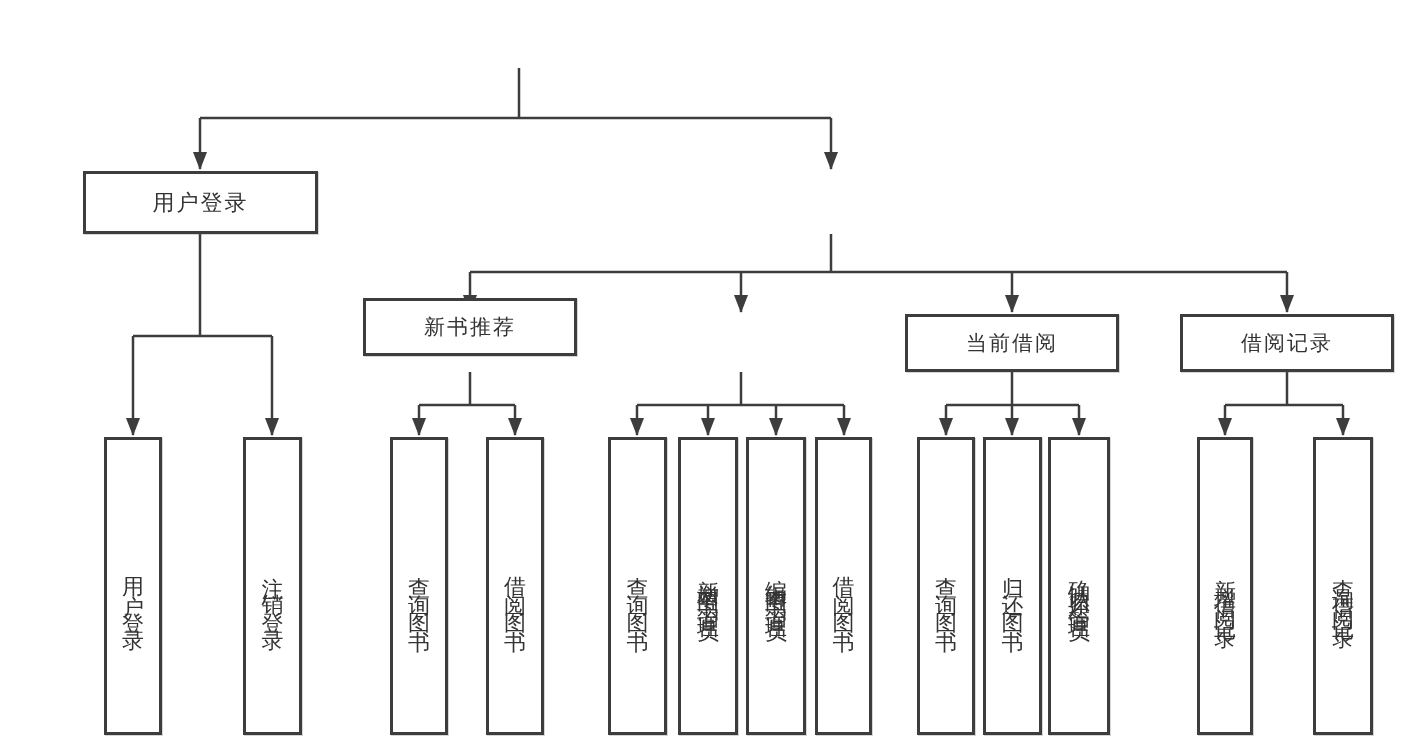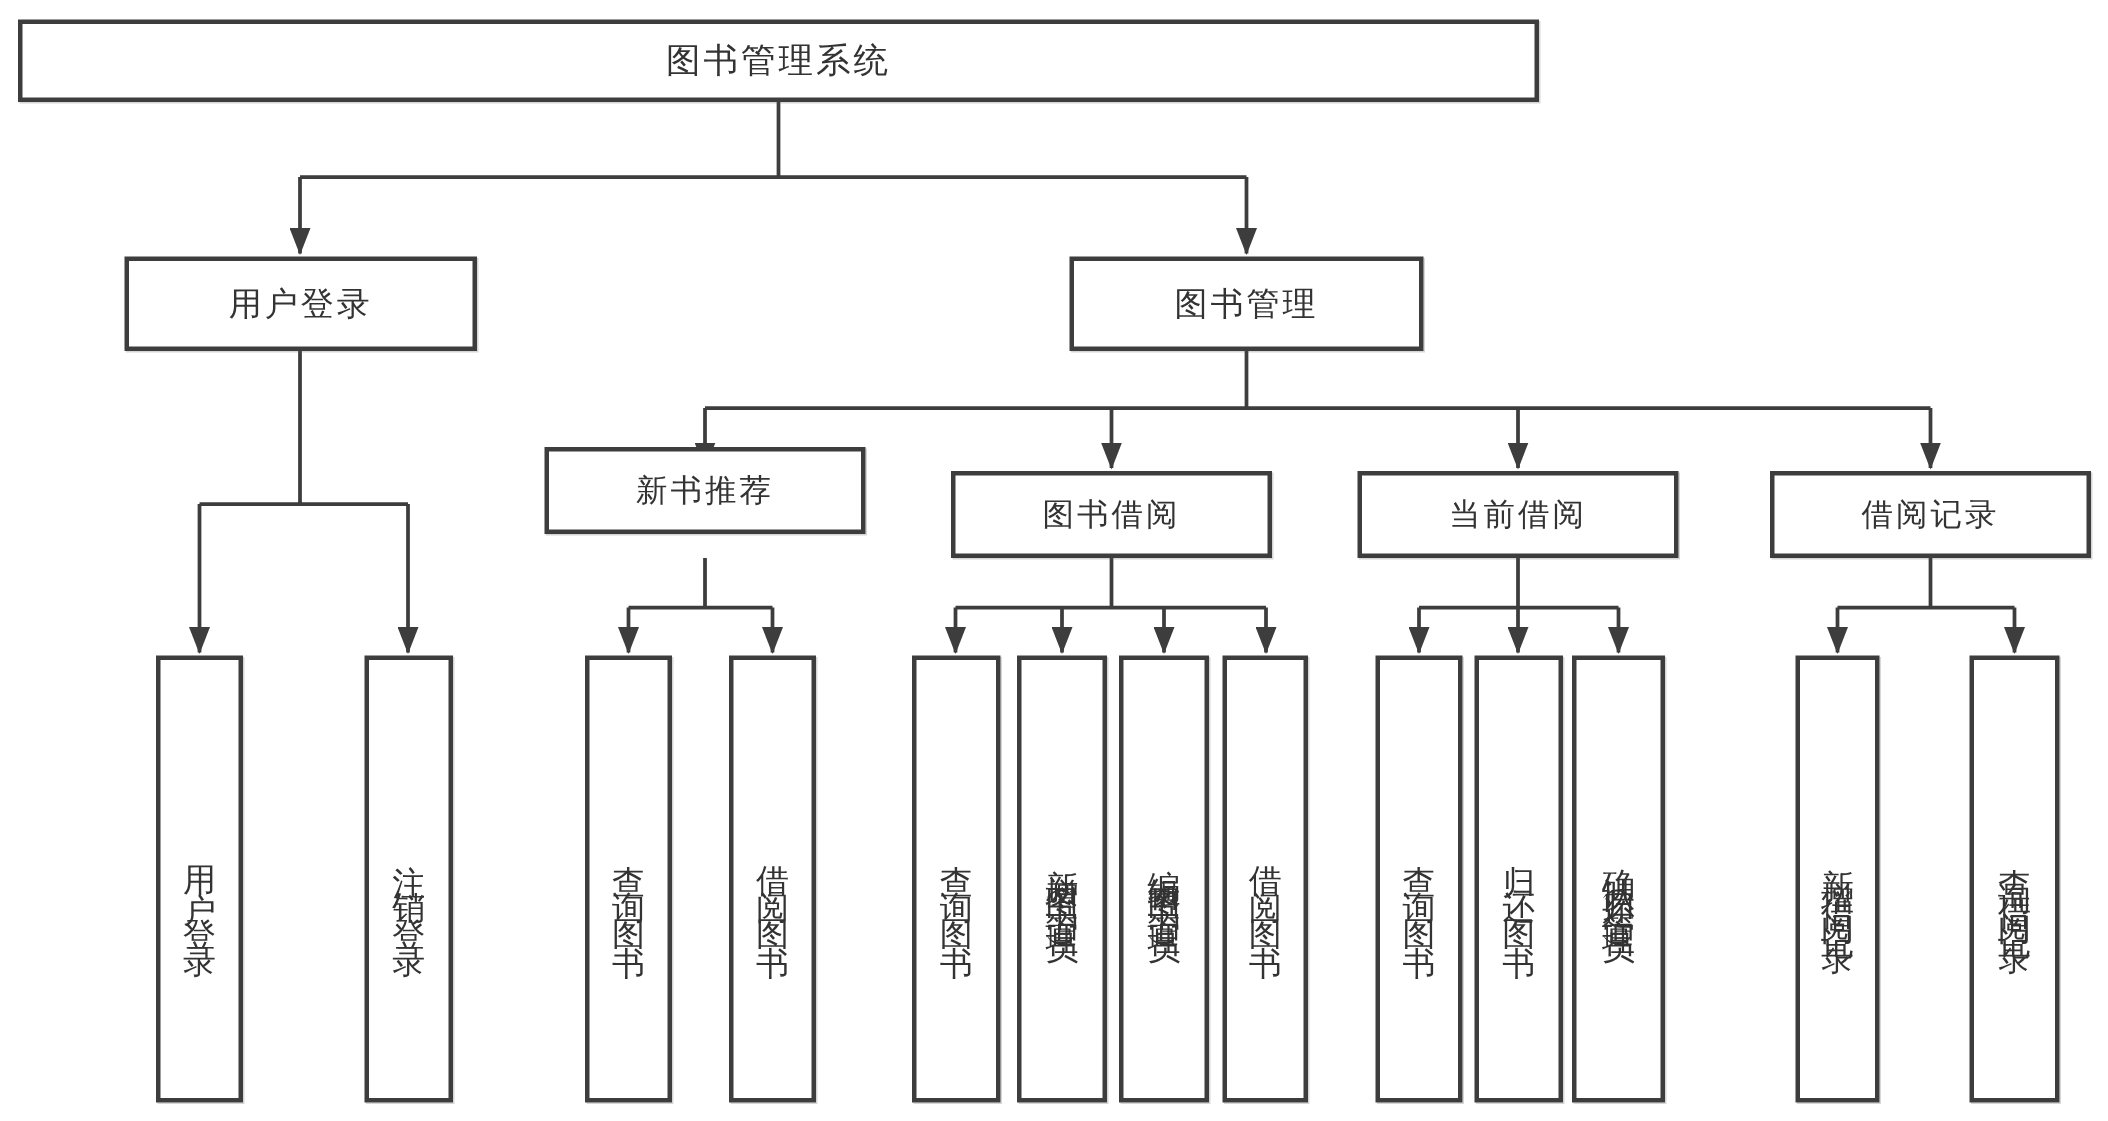--- a/index.html
+++ b/index.html
@@ -86,36 +86,27 @@
     <path d="M1012,372 V405 M946,405 H1079"></path>
     <line x1="946" y1="405" x2="946" y2="435" marker-end="url(#arrow)"></line>
     <line x1="1012" y1="405" x2="1012" y2="435" marker-end="url(#arrow)"></line>
     <line x1="1079" y1="405" x2="1079" y2="435" marker-end="url(#arrow)"></line>
 
     <path d="M1287,372 V405 M1225,405 H1343"></path>
     <line x1="1225" y1="405" x2="1225" y2="435" marker-end="url(#arrow)"></line>
     <line x1="1343" y1="405" x2="1343" y2="435" marker-end="url(#arrow)"></line>
   </svg>
 
-  <div class="box" style="left:12px;top:13px;width:1014px;height:55px">
-    <span class="hl root-label">图书管理系统</span>
-  </div>
 
   <div class="box" style="left:83px;top:171px;width:235px;height:63px">
     <span class="hl">用户登录</span>
   </div>
-  <div class="box" style="left:713px;top:171px;width:236px;height:63px">
-    <span class="hl">图书管理</span>
-  </div>
 
   <div class="box l3" style="left:363px;top:298px;width:214px;height:58px">
     <span class="hl">新书推荐</span>
-  </div>
-  <div class="box l3" style="left:634px;top:314px;width:214px;height:58px">
-    <span class="hl">图书借阅</span>
   </div>
   <div class="box l3" style="left:1180px;top:314px;width:214px;height:58px">
     <span class="hl">借阅记录</span>
   </div>
   <div class="box l3" style="left:905px;top:314px;width:214px;height:58px">
     <span class="hl">当前借阅</span>
   </div>
 
   <div class="box" style="left:104px;top:437px;width:58px;height:298px">
     <span class="vt s4">用户登录</span>

